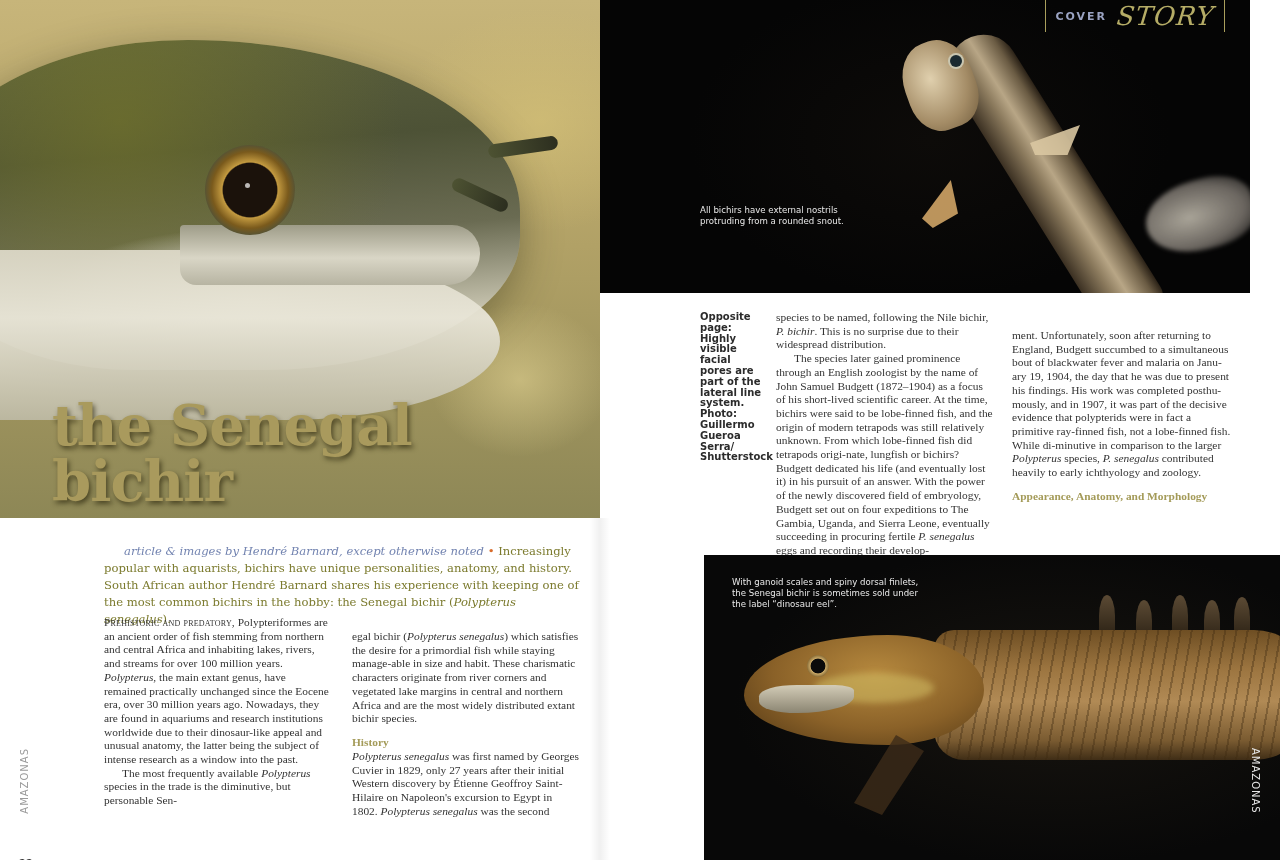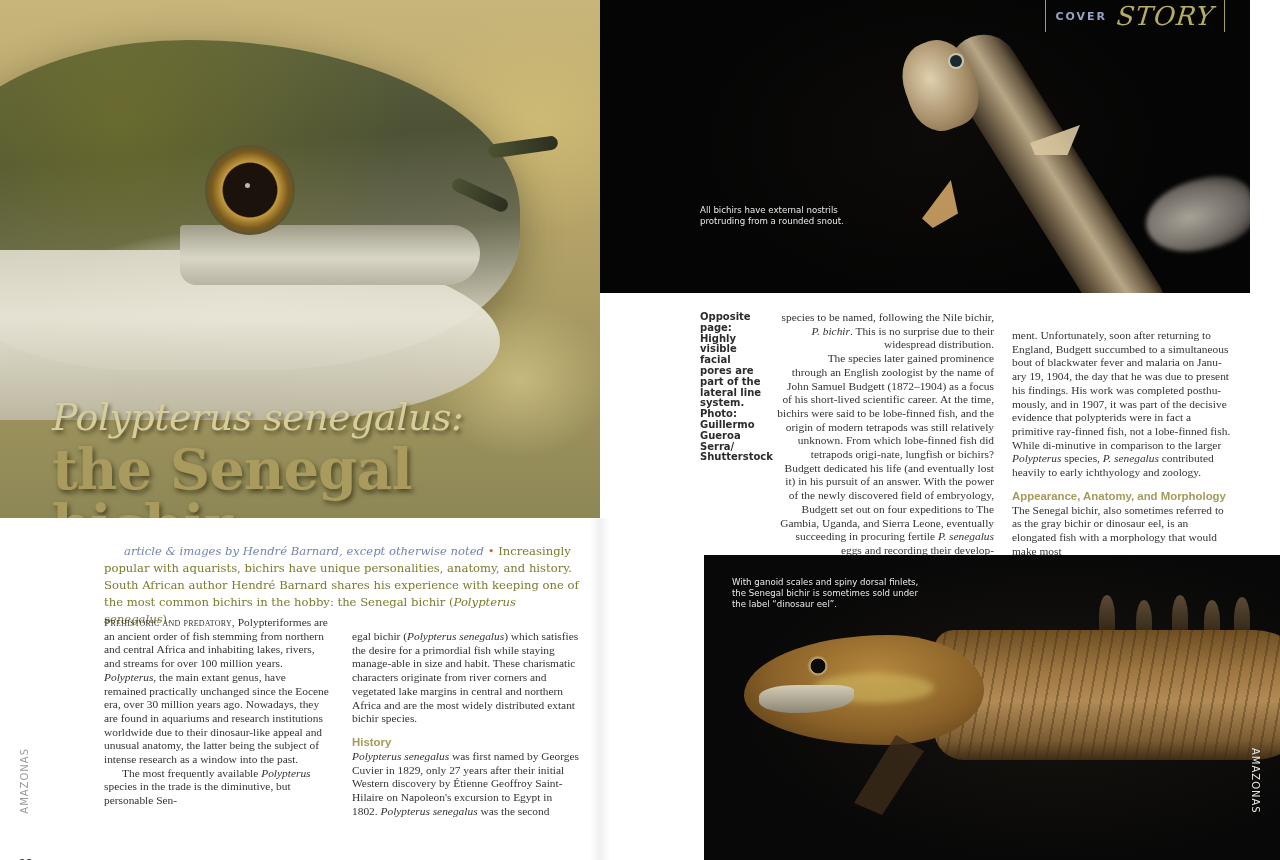--- a/index.html
+++ b/index.html
@@ -67,26 +67,26 @@
 
   
   .col {
     position: absolute; font-family: "Liberation Serif", serif; font-size: 11.4px; line-height: 13.7px; color: #333;
   }
   .col p { margin: 0; }
   .col p.indent { text-indent: 18px; }
   .col .smallcaps { font-variant: small-caps; letter-spacing: 0.2px; }
   .col i { font-style: italic; }
   .col h3 {
-    font-family: Liberation Sans, sans-serif; font-weight: bold; font-size: 11.4px; color: #a49b59;
+    font-family: Liberation Serif, serif; font-weight: bold; font-size: 11.4px; color: #a49b59;
     margin: 10px 0 1px 0; line-height: 13px;
   }
   .col1 { left: 104px; top: 616px; width: 226px; }
   .col2 { left: 352px; top: 630px; width: 228px; }
-  .col3 { left: 776px; top: 311px; width: 218px; text-align: right; }
+  .col3 { left: 776px; top: 311px; width: 218px; }
   .col4 { left: 1012px; top: 329px; width: 222px; }
 
   .side-caption {
     position: absolute; left: 700px; top: 312px; width: 64px;
     font-family: "DejaVu Sans", sans-serif; font-weight: bold; font-size: 10px; line-height: 10.8px; color: #2b2b2b;
   }
 
   
   .logo-vert {
     position: absolute; font-family: "DejaVu Sans", sans-serif; font-size: 10px; letter-spacing: 1px;
@@ -167,21 +167,20 @@
 <div class="hero">
   <div class="fish-head"></div>
   <div class="fish-belly"></div>
   <div class="fish-mouth"></div>
   <div class="fish-eye-ring"></div>
   <div class="fish-eye-glint"></div>
   <div class="barbel one"></div>
   <div class="barbel two"></div>
 
   <div class="title-block">
-    <div class="title-line1">Polypterus senegalus:</div>
     <div class="title-line2">the Senegal bichir</div>
   </div>
 </div>
 
 <div class="deck">
   <span class="byline">article &amp; images by Hendré Barnard, except otherwise noted</span>
   <span class="bullet">•</span>
   <span>Increasingly popular with aquarists, bichirs have unique personalities, anatomy, and history. South African author Hendré Barnard shares his experience with keeping one of the most common bichirs in the hobby: the Senegal bichir (</span><i>Polypterus senegalus</i><span>).</span>
 </div>
 
@@ -220,21 +219,20 @@
 <div class="side-caption">Opposite page: Highly visible facial pores are part of the lateral line system. Photo: Guillermo Gueroa Serra/ Shutterstock</div>
 
 <div class="col col3">
   <p><span>species to be named, following the Nile bichir, </span><i>P. bichir</i><span>. This is no surprise due to their widespread distribution.</span></p>
   <p class="indent"><span>The species later gained prominence through an English zoologist by the name of John Samuel Budgett (1872–1904) as a focus of his short-lived scientific career. At the time, bichirs were said to be lobe-finned fish, and the origin of modern tetrapods was still relatively unknown. From which lobe-finned fish did tetrapods origi-nate, lungfish or bichirs? Budgett dedicated his life (and eventually lost it) in his pursuit of an answer. With the power of the newly discovered field of embryology, Budgett set out on four expeditions to The Gambia, Uganda, and Sierra Leone, eventually succeeding in procuring fertile </span><i>P. senegalus</i><span> eggs and recording their develop-</span></p>
 </div>
 
 <div class="col col4">
   <p><span>ment. Unfortunately, soon after returning to England, Budgett succumbed to a simultaneous bout of blackwater fever and malaria on Janu-ary 19, 1904, the day that he was due to present his findings. His work was completed posthu-mously, and in 1907, it was part of the decisive evidence that polypterids were in fact a primitive ray-finned fish, not a lobe-finned fish. While di-minutive in comparison to the larger </span><i>Polypterus</i><span> species, </span><i>P. senegalus</i><span> contributed heavily to early ichthyology and zoology.</span></p>
   <h3>Appearance, Anatomy, and Morphology</h3>
-  <p>The Senegal bichir, also sometimes referred to as the gray bichir or dinosaur eel, is an elongated fish with a morphology that would make most</p>
 </div>
 
 <div class="photo-bottom">
   <div class="finlet" style="left:395px"></div>
   <div class="finlet" style="left:432px;top:45px"></div>
   <div class="finlet" style="left:468px;top:40px"></div>
   <div class="finlet" style="left:500px;top:45px"></div>
   <div class="finlet" style="left:530px;top:42px"></div>
   <div class="b-body"></div>
   <div class="b-head"></div>

